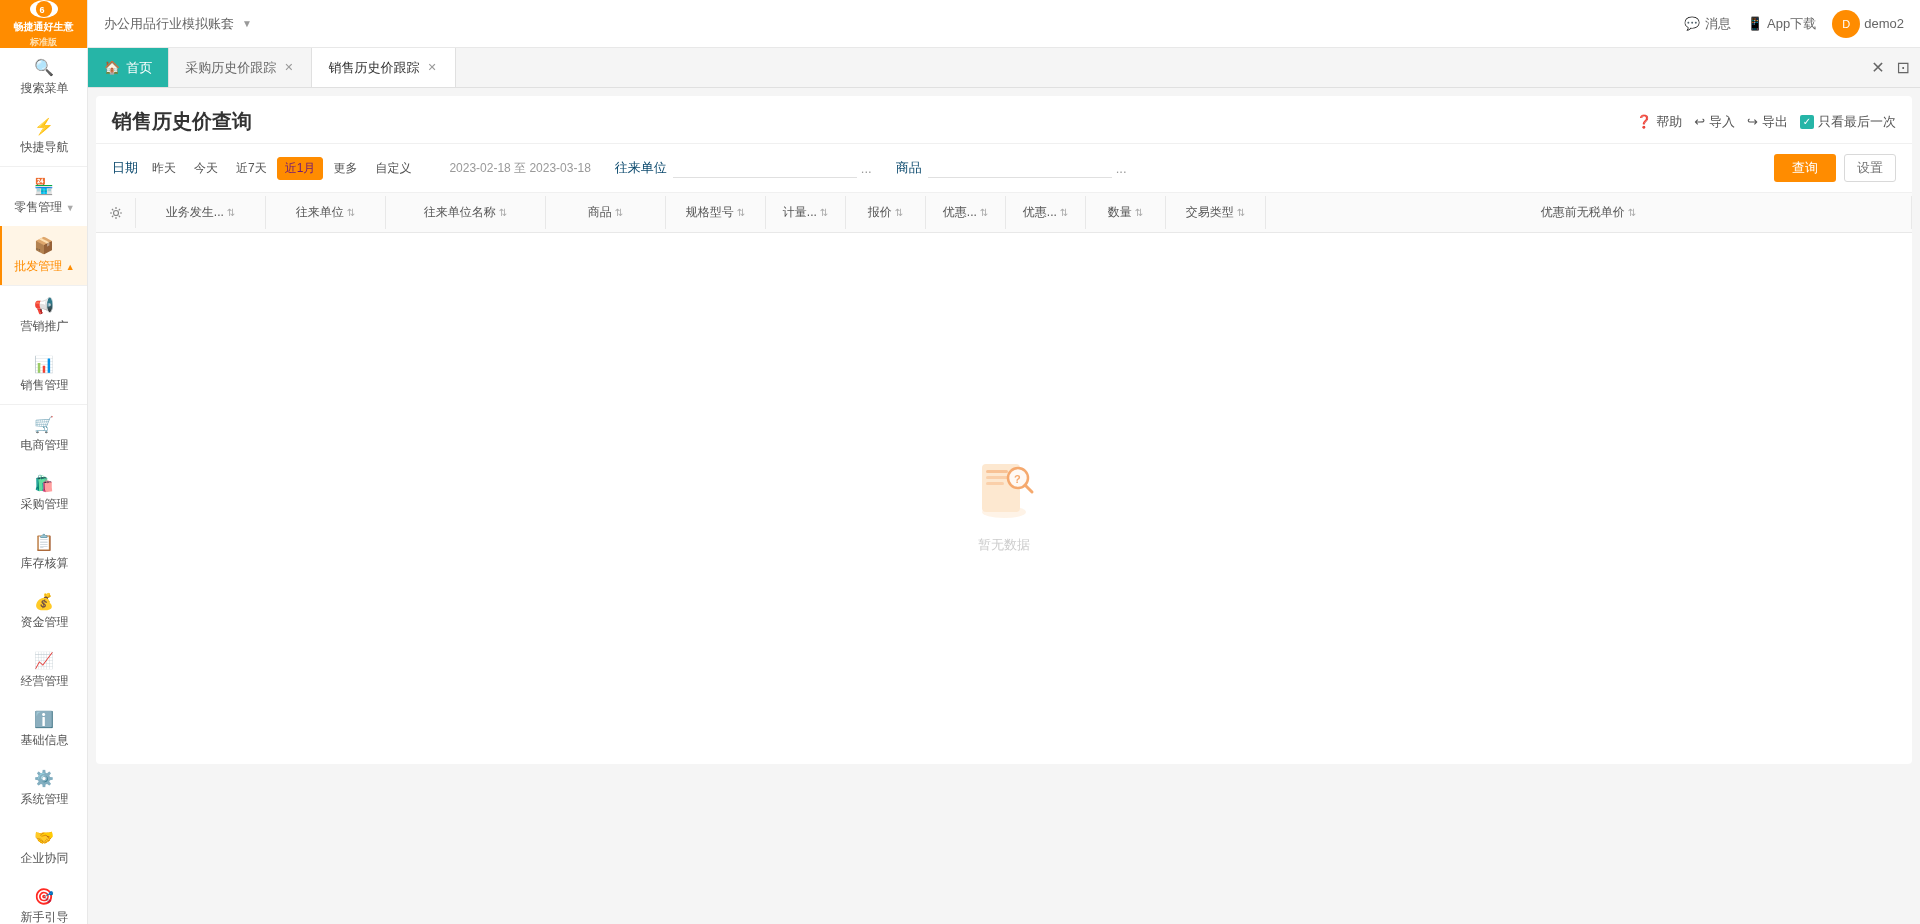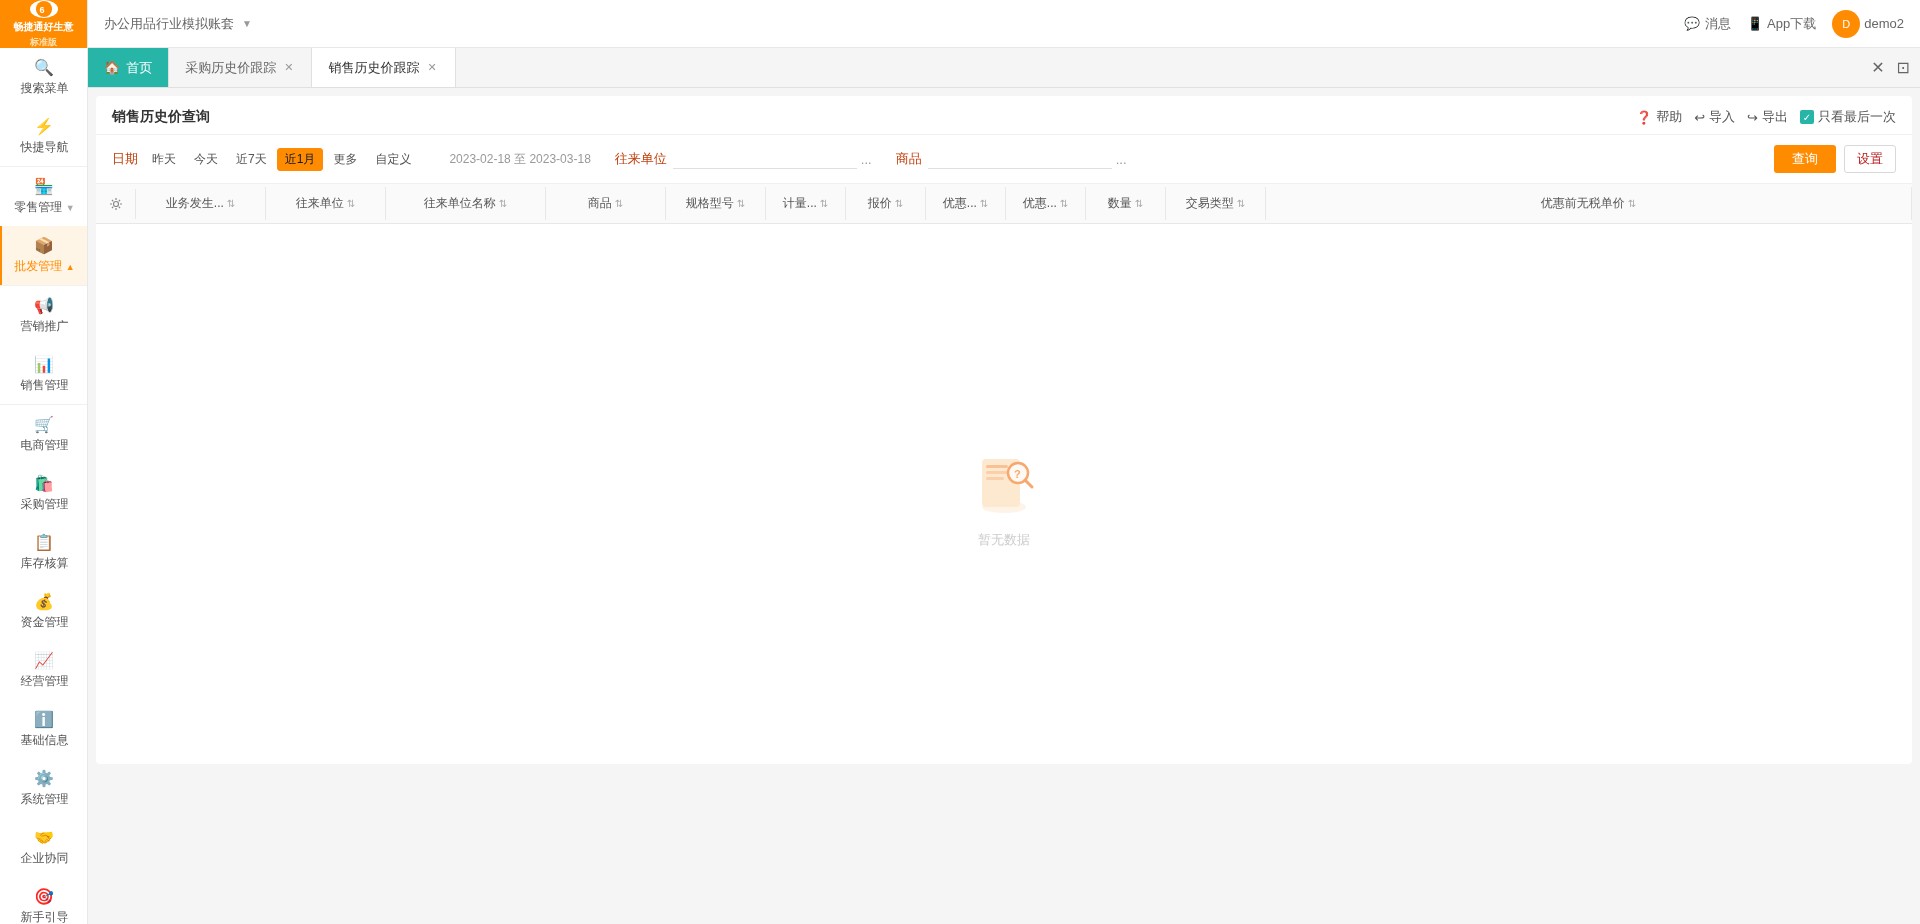--- a/index.html
+++ b/index.html
@@ -186,21 +186,21 @@
     
     .page-header {
       display: flex;
       align-items: center;
       justify-content: space-between;
       padding: 12px 16px 8px;
       border-bottom: 1px solid #f0f0f0;
       flex-shrink: 0;
     }
     .page-title {
-      font-size: 14px;
+      font-size: 20px;
       font-weight: 600;
       color: #333;
     }
     .page-actions {
       display: flex;
       align-items: center;
       gap: 12px;
       font-size: 13px;
       color: #555;
     }
@@ -237,40 +237,40 @@
       border-bottom: 1px solid #f0f0f0;
       flex-shrink: 0;
       flex-wrap: wrap;
     }
     .filter-group {
       display: flex;
       align-items: center;
       gap: 6px;
     }
     .filter-label {
-      color: #c2410c;
+      color: #0c4a6e;
       font-size: 13px;
       white-space: nowrap;
     }
     .date-btns {
       display: flex;
       align-items: center;
       gap: 2px;
     }
     .date-btn {
       padding: 2px 7px;
       border-radius: 3px;
       cursor: pointer;
       font-size: 12px;
       color: #555;
       border: 1px solid transparent;
     }
     .date-btn.active {
       background: #ff8c00;
-      color: #0f172a;
+      color: #701a75;
       border-color: #ff8c00;
     }
     .date-range-text {
       font-size: 12px;
       color: #999;
       margin-left: 20px;
     }
     .filter-input-wrap {
       display: flex;
       align-items: center;
@@ -302,21 +302,21 @@
       background: #ff8c00;
       color: #fff;
       border: none;
       border-radius: 3px;
       padding: 5px 18px;
       font-size: 13px;
       cursor: pointer;
     }
     .btn-setting {
       background: #fff;
-      color: #b91c1c;
+      color: #737373;
       border: 1px solid #d9d9d9;
       border-radius: 3px;
       padding: 4px 12px;
       font-size: 13px;
       cursor: pointer;
     }
 
     
     .table-wrap {
       flex: 1;

